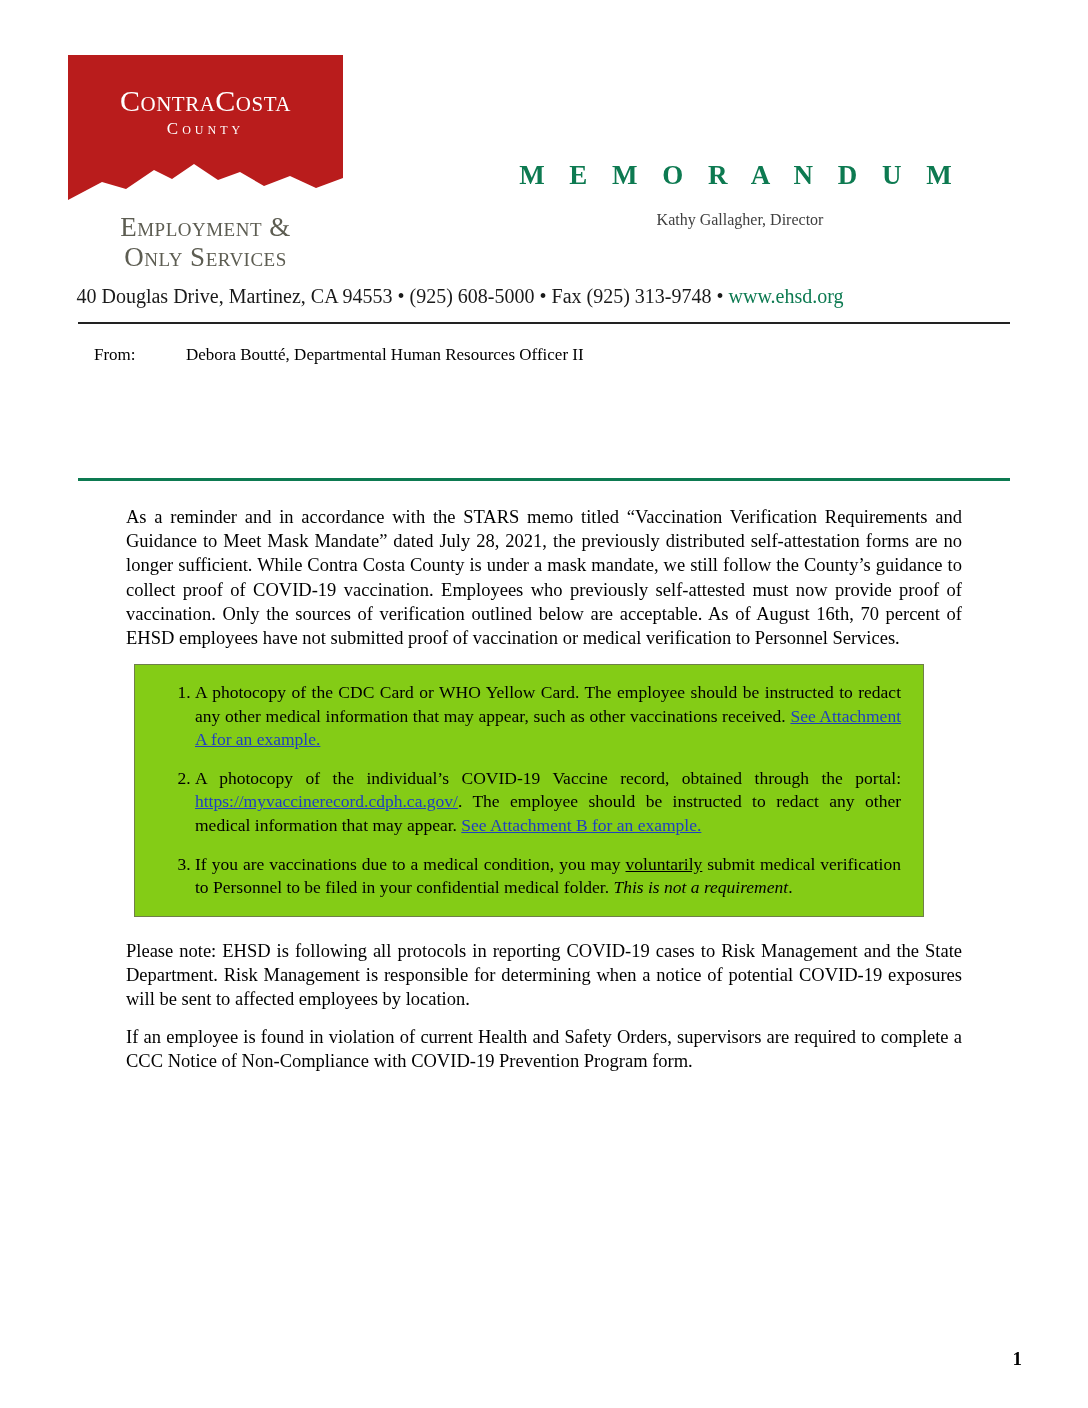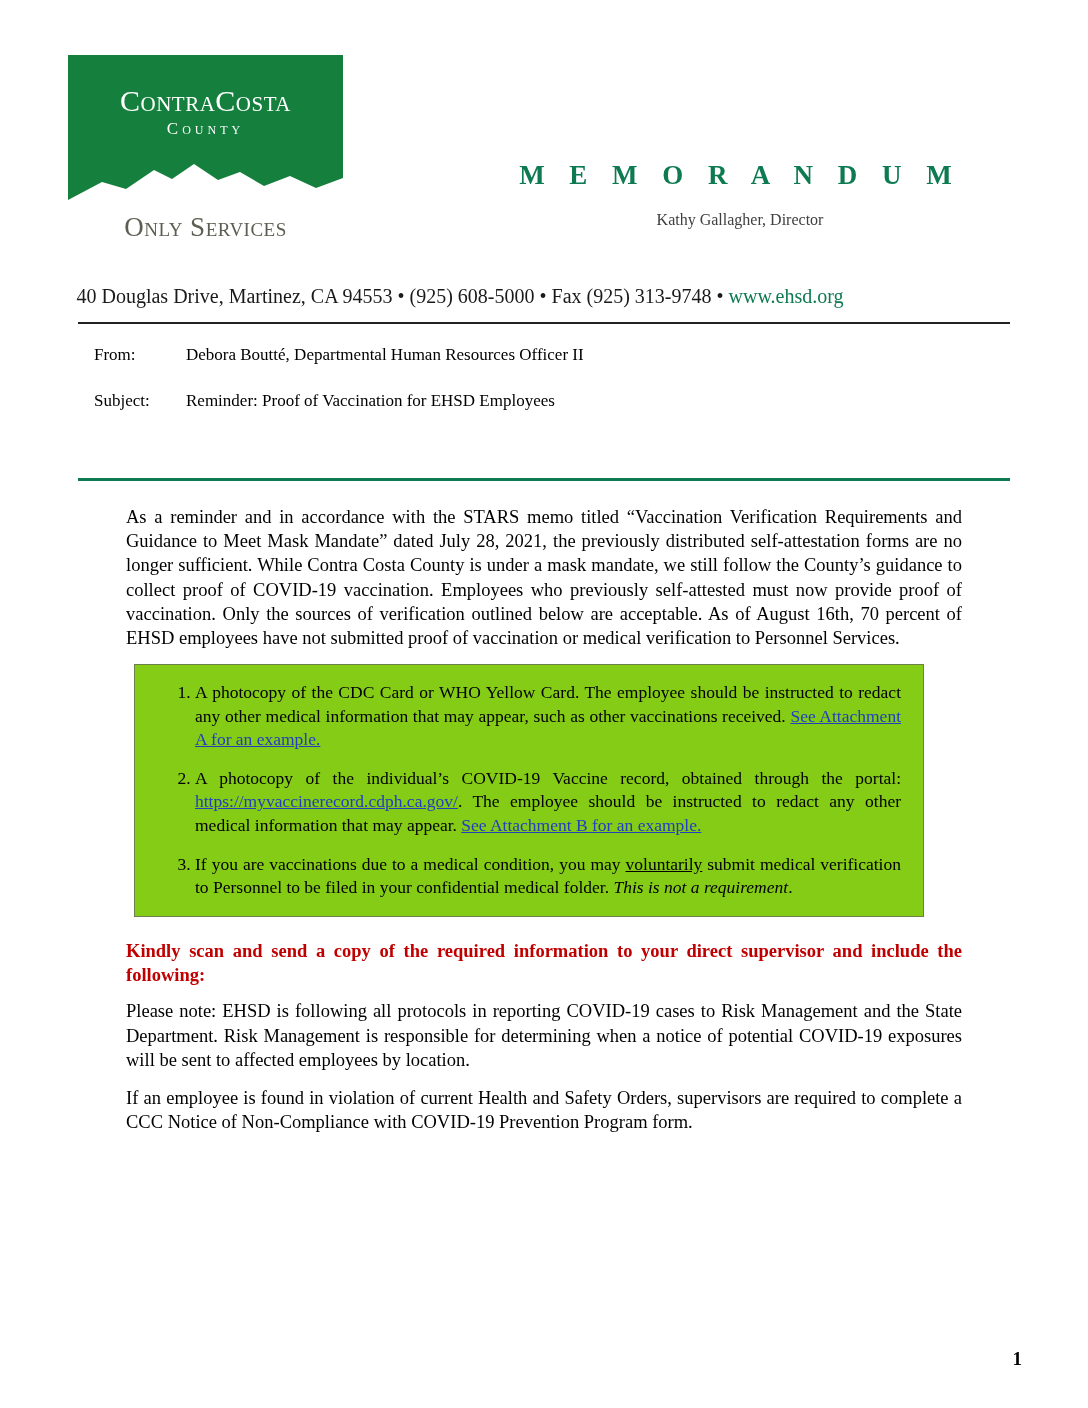--- a/index.html
+++ b/index.html
@@ -29,21 +29,21 @@
     height: 290px;
   }
   .logo-block {
     position: absolute;
     left: 68px;
     top: 55px;
     width: 275px;
     text-align: center;
   }
   .logo-green {
-    background: #15803d;
+    background: #b91c1c;
     width: 275px;
     height: 145px;
     position: relative;
     overflow: hidden;
   }
   .logo-title {
     color: #ffffff;
     font-family: "Liberation Serif", serif;
     font-size: 30px;
     letter-spacing: 0.5px;
@@ -236,43 +236,40 @@
 
     <div class="logo-block">
       <div class="logo-green">
         <div class="logo-title">ContraCosta</div>
         <div class="logo-sub">County</div>
         <svg class="mountain" viewBox="0 0 275 38" preserveAspectRatio="none">
           <polygon fill="#ffffff" points="0,38 34,20 58,27 86,8 104,17 126,2 150,18 172,10 196,24 222,14 248,26 275,16 275,38"></polygon>
         </svg>
       </div>
       <div class="dept-name">
+        <div>Employment &amp;</div>
         <div>Only Services</div>
       </div>
     </div>
 
     <div class="memo-head">
       <div class="memo-word">M E M O R A N D U M</div>
       <div class="memo-director">Kathy Gallagher, Director</div>
     </div>
 
     <div class="addr-line">
       <span>40 Douglas Drive, Martinez, CA 94553 • (925) 608-5000 • Fax (925) 313-9748  •  </span><span class="url">www.ehsd.org</span>
     </div>
     <div class="rule-top"></div>
   </div>
 
   <div class="fields">
     <div class="field-row">
       <span class="f-label">From:</span>
       <span class="f-value">Debora Boutté, Departmental Human Resources Officer II</span>
-    </div>
-    <div class="field-row">
-      <span class="f-label">Subject:</span>
-      <span class="f-value">Reminder: Proof of Vaccination for EHSD Employees</span>
     </div>
   </div>
   <div class="rule-green"></div>
 
   <div class="body-wrap">
 
     <p class="para">As a reminder and in accordance with the STARS memo titled “Vaccination Verification Requirements and Guidance to Meet Mask Mandate” dated July 28, 2021, the previously distributed self-attestation forms are no longer sufficient. While Contra Costa County is under a mask mandate, we still follow the County’s guidance to collect proof of COVID-19 vaccination. Employees who previously self-attested must now provide proof of vaccination. Only the sources of verification outlined below are acceptable. As of August 16th, 70 percent of EHSD employees have not submitted proof of vaccination or medical verification to Personnel Services.</p>
 
     <div class="callout">
       <ol class="callout-list">
@@ -281,21 +278,20 @@
         </li>
         <li>
           <span>A photocopy of the individual’s COVID-19 Vaccine record, obtained through the portal: </span><a class="link" href="#">https://myvaccinerecord.cdph.ca.gov/</a><span>. The employee should be instructed to redact any other medical information that may appear. </span><a class="link" href="#">See Attachment B for an example.</a>
         </li>
         <li>
           <span>If you are vaccinations due to a medical condition, you may </span><span class="underline">voluntarily</span><span> submit medical verification to Personnel to be filed in your confidential medical folder. </span><span class="italic">This is not a requirement</span><span>.</span>
         </li>
       </ol>
     </div>
 
-    <p class="red-head">Kindly scan and send a copy of the required information to your direct supervisor and include the following:</p>
 
 
     <p class="para">Please note: EHSD is following all protocols in reporting COVID-19 cases to Risk Management and the State Department. Risk Management is responsible for determining when a notice of potential COVID-19 exposures will be sent to affected employees by location.</p>
     <p class="para">If an employee is found in violation of current Health and Safety Orders, supervisors are required to complete a CCC Notice of Non-Compliance with COVID-19 Prevention Program form.</p>
   </div>
 
   <div class="page-num">1</div>
 </div>
 
 </body></html>

